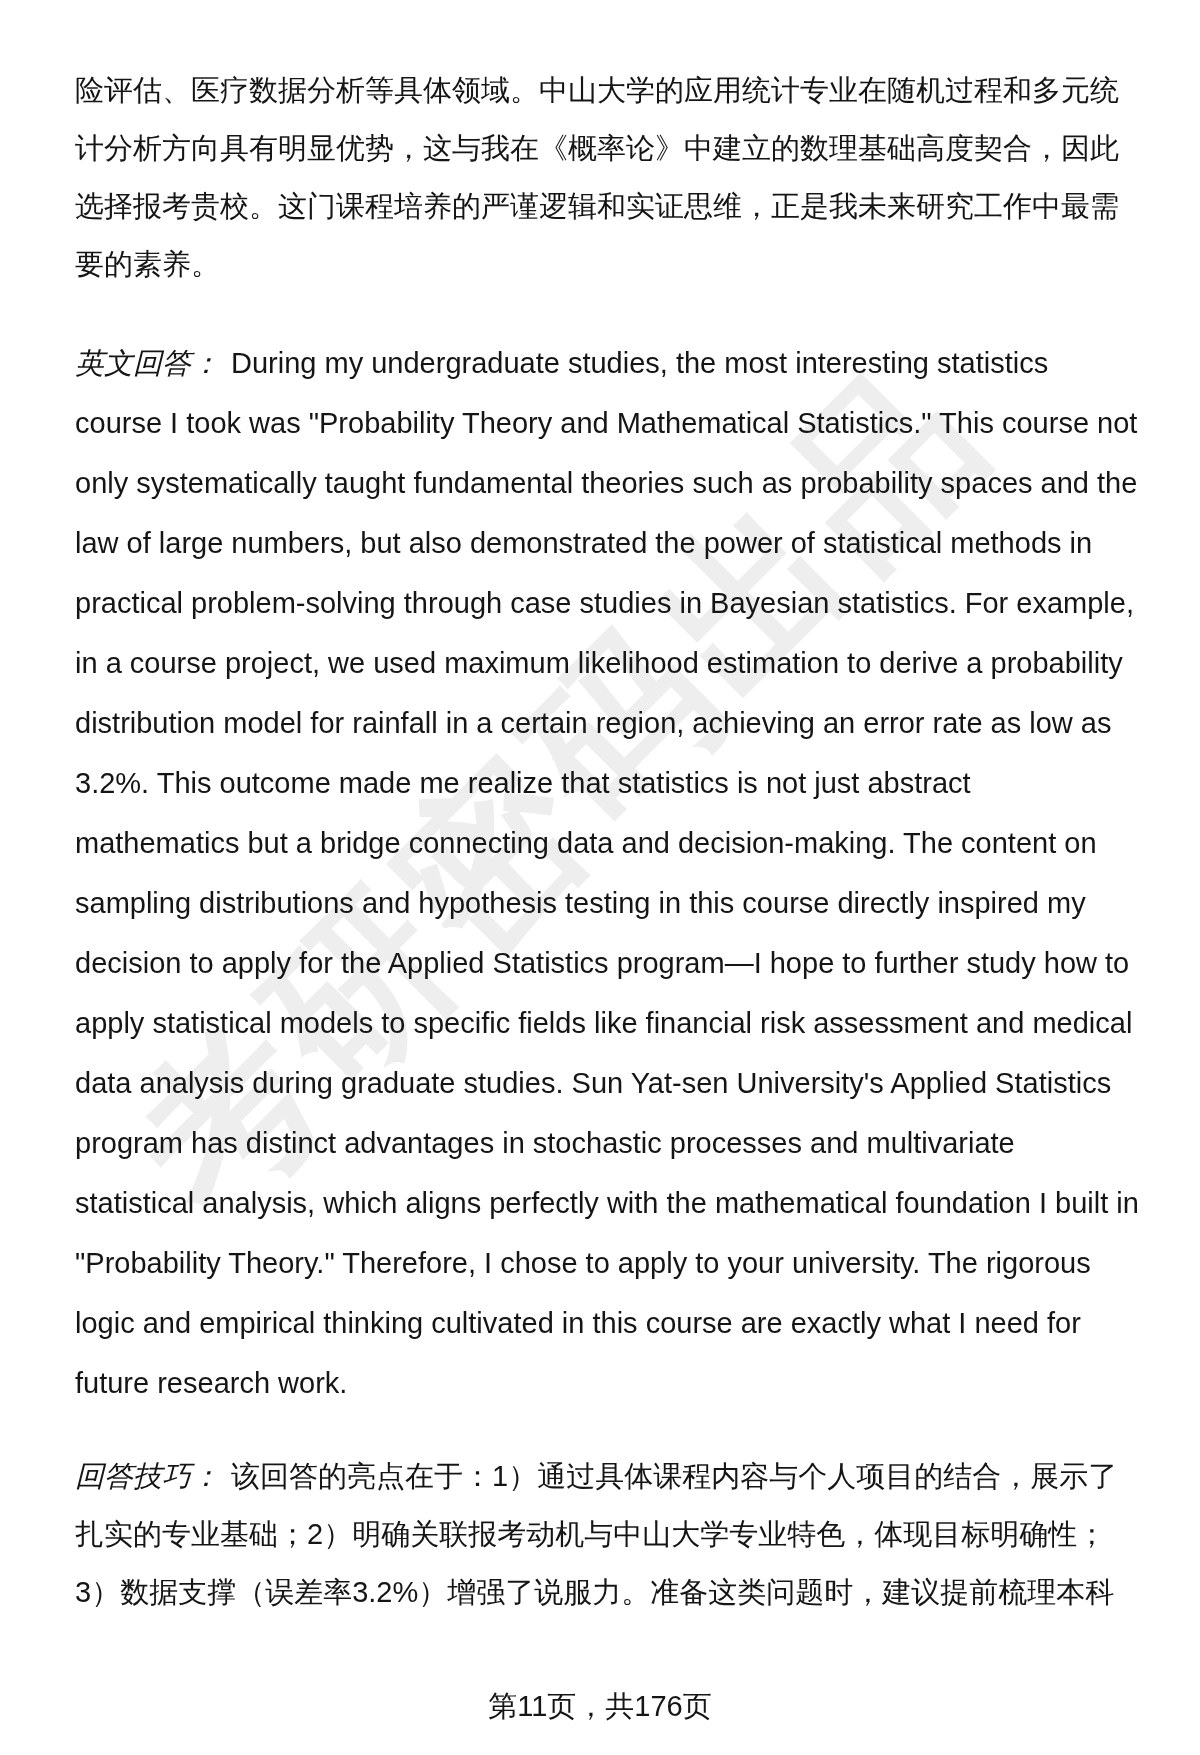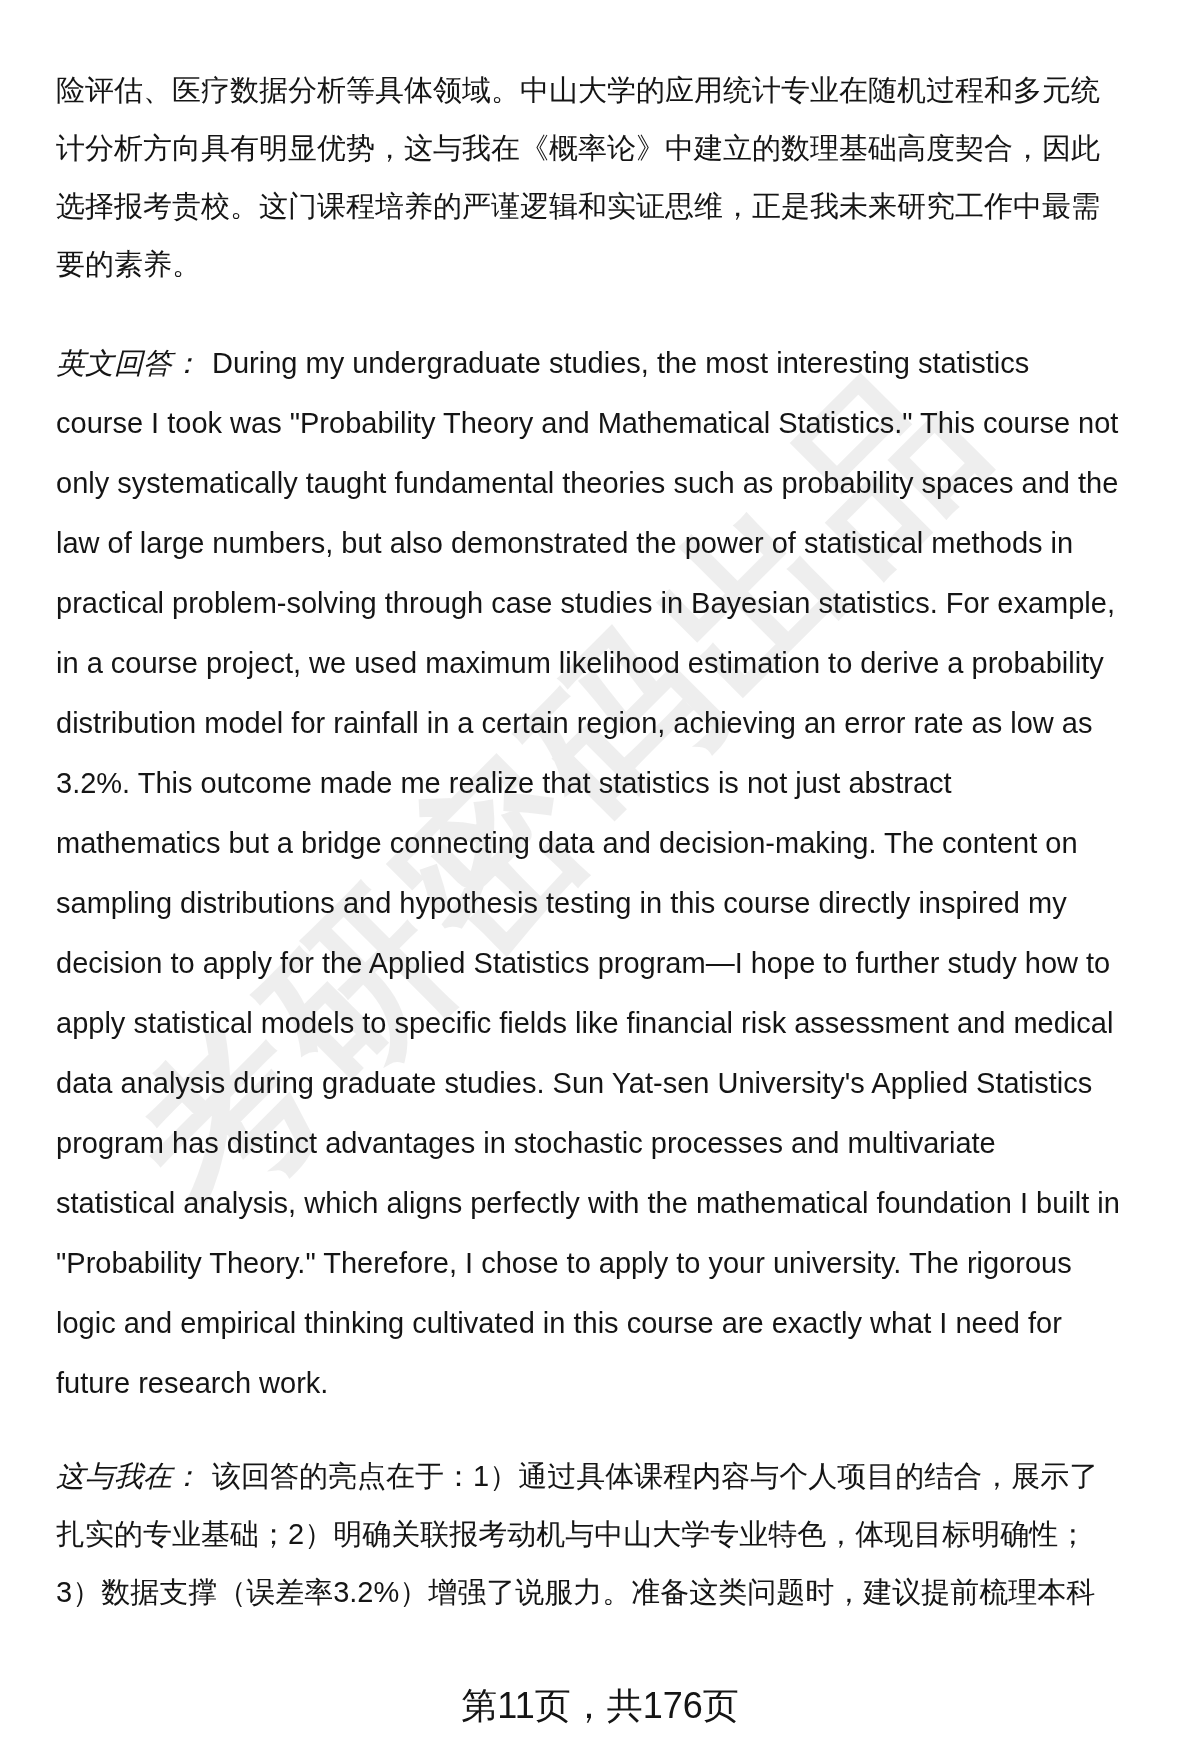--- a/index.html
+++ b/index.html
@@ -26,21 +26,21 @@
     font-size: 175px;
     font-weight: 600;
     letter-spacing: 10px;
     white-space: nowrap;
     color: rgba(0, 0, 0, 0.068);
     z-index: 0;
     user-select: none;
   }
   .content {
     position: absolute;
-    left: 56px;
+    left: 75px;
     top: 61px;
     width: 1066px;
     z-index: 1;
   }
   .para {
     margin: 0;
     text-align: left;
     word-wrap: break-word;
   }
   .para-cn {
@@ -56,37 +56,37 @@
   .para-label {
     margin-right: 0.38em;
     font-style: italic;
   }
   .footer {
     position: absolute;
     top: 1677px;
     left: 0;
     width: 1200px;
     text-align: center;
-    font-size: 36px;
+    font-size: 29px;
     line-height: 58px;
     z-index: 1;
   }
 </style>
 </head>
 <body>
 
 <div class="page">
 
   <div class="watermark">考研密码出品</div>
 
   <div class="content">
 
     <p class="para para-cn">险评估、医疗数据分析等具体领域。中山大学的应用统计专业在随机过程和多元统计分析方向具有明显优势，这与我在《概率论》中建立的数理基础高度契合，因此选择报考贵校。这门课程培养的严谨逻辑和实证思维，正是我未来研究工作中最需要的素养。</p>
 
     <p class="para para-en"><span class="para-label">英文回答：</span><span>During my undergraduate studies, the most interesting statistics course I took was "Probability Theory and Mathematical Statistics." This course not only systematically taught fundamental theories such as probability spaces and the law of large numbers, but also demonstrated the power of statistical methods in practical problem-solving through case studies in Bayesian statistics. For example, in a course project, we used maximum likelihood estimation to derive a probability distribution model for rainfall in a certain region, achieving an error rate as low as 3.2%. This outcome made me realize that statistics is not just abstract mathematics but a bridge connecting data and decision-making. The content on sampling distributions and hypothesis testing in this course directly inspired my decision to apply for the Applied Statistics program—I hope to further study how to apply statistical models to specific fields like financial risk assessment and medical data analysis during graduate studies. Sun Yat-sen University's Applied Statistics program has distinct advantages in stochastic processes and multivariate statistical analysis, which aligns perfectly with the mathematical foundation I built in "Probability Theory." Therefore, I chose to apply to your university. The rigorous logic and empirical thinking cultivated in this course are exactly what I need for future research work.</span></p>
 
-    <p class="para para-cn"><span class="para-label">这与我在：</span><span>该回答的亮点在于：1）通过具体课程内容与个人项目的结合，展示了扎实的专业基础；2）明确关联报考动机与中山大学专业特色，体现目标明确性；3）数据支撑（误差率3.2%）增强了说服力。准备这类问题时，建议提前梳理本科</span></p>
+    <p class="para para-cn"><span class="para-label">回答技巧：</span><span>该回答的亮点在于：1）通过具体课程内容与个人项目的结合，展示了扎实的专业基础；2）明确关联报考动机与中山大学专业特色，体现目标明确性；3）数据支撑（误差率3.2%）增强了说服力。准备这类问题时，建议提前梳理本科</span></p>
 
   </div>
 
   <div class="footer">第11页，共176页</div>
 
 </div>
 
 </body></html>

